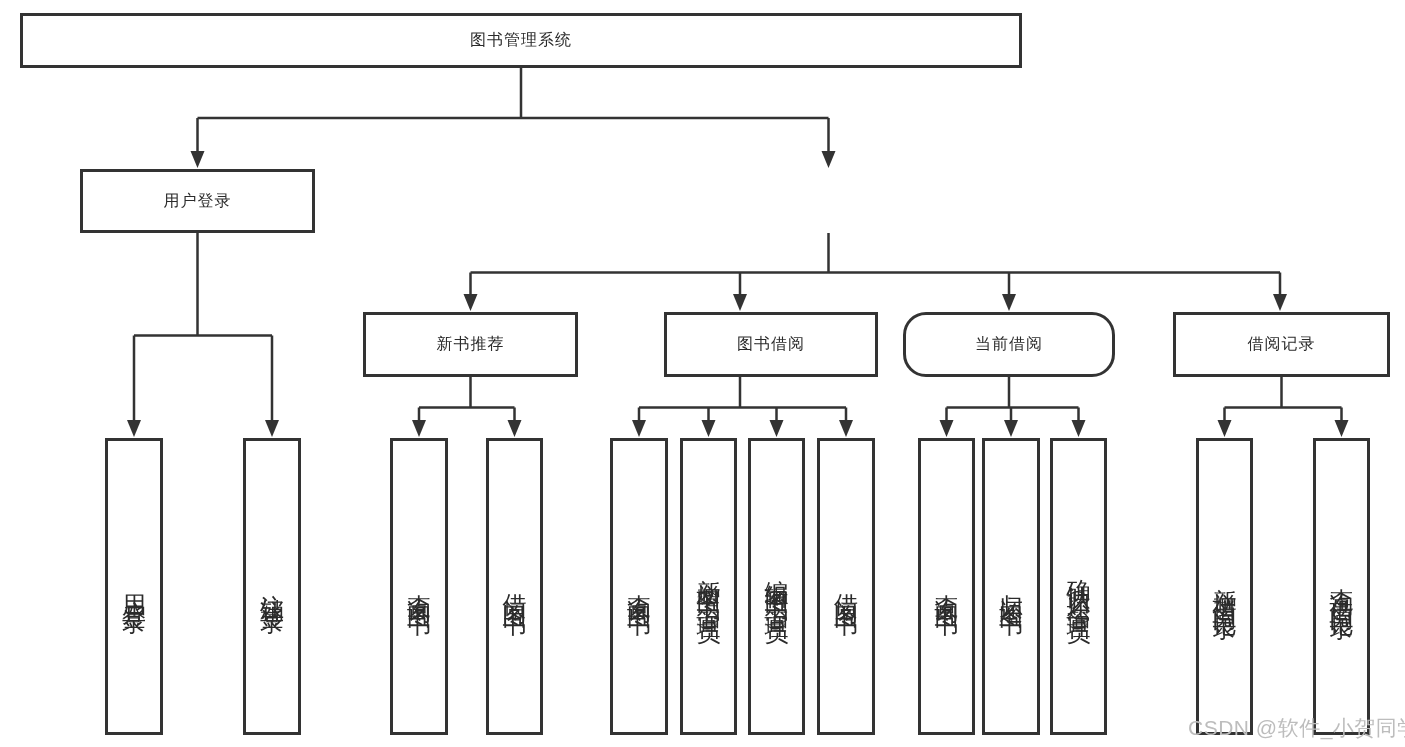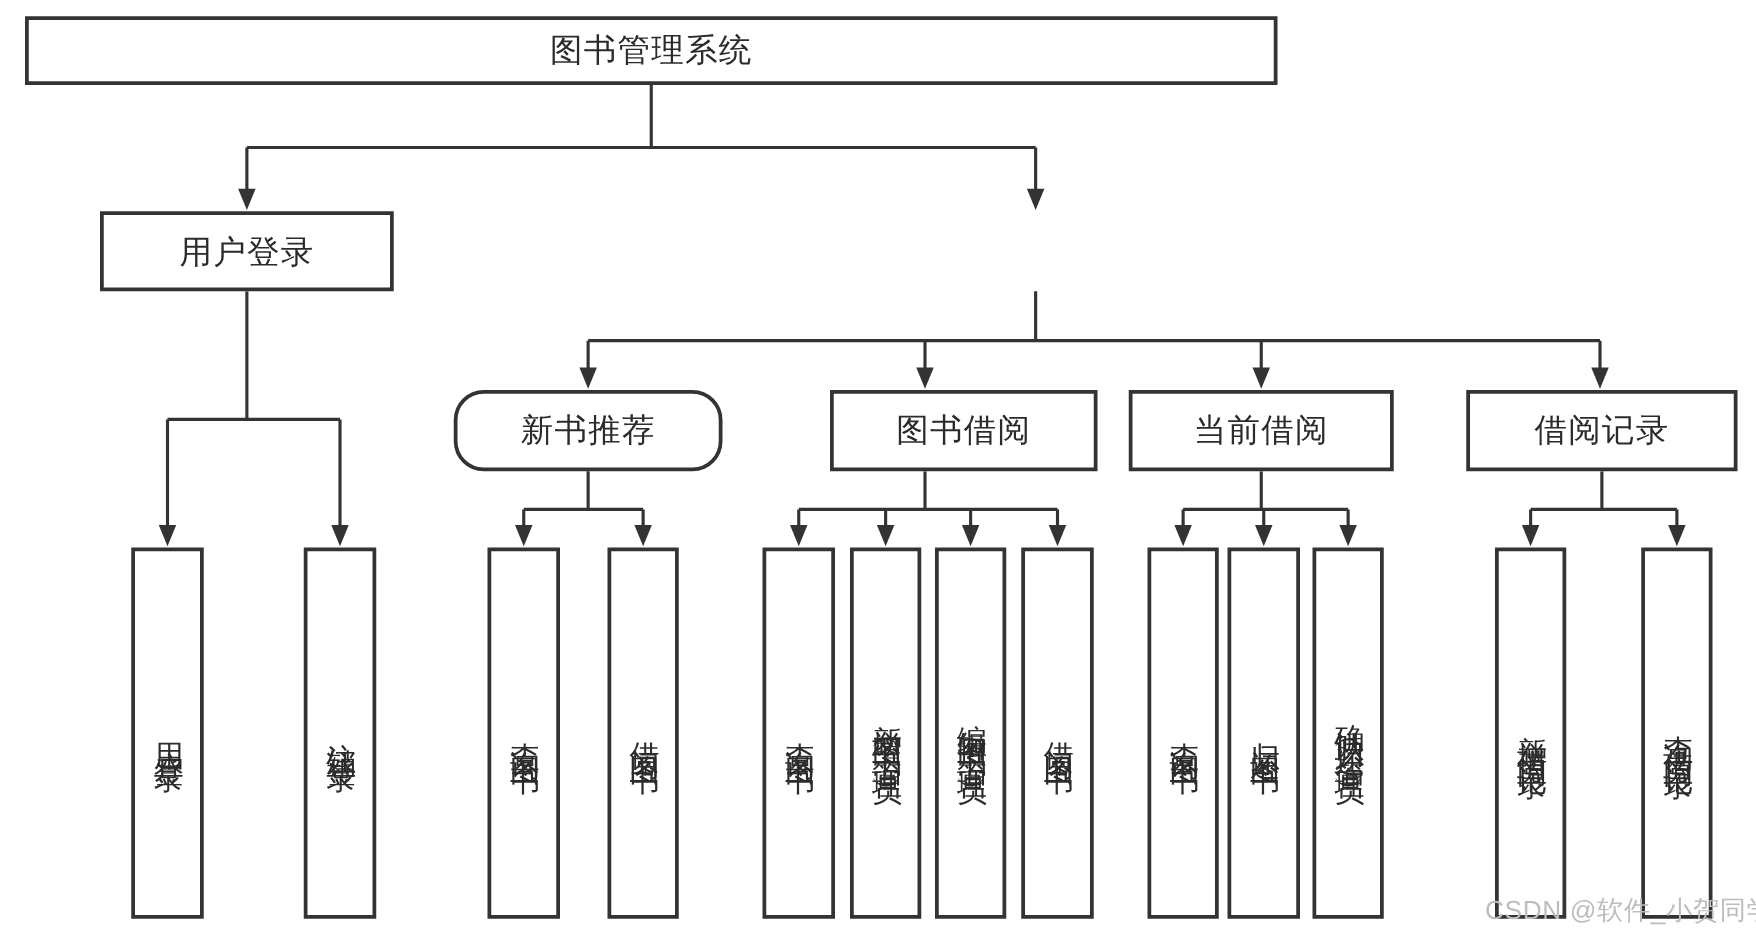--- a/index.html
+++ b/index.html
@@ -12,38 +12,38 @@
   }
   #wires{position:absolute;left:0;top:0;width:1405px;height:747px;}
   .node{
     position:absolute;
     box-sizing:border-box;
     border:3px solid #333333;
     background:#ffffff;
     display:flex;align-items:center;justify-content:center;
     color:#2b2b2b;
   }
-  .hlabel{font-size:26px;letter-spacing:1px;white-space:nowrap;}
+  .hlabel{font-size:16px;letter-spacing:1px;white-space:nowrap;}
   .leaf .vtext{
     writing-mode:vertical-rl;
     text-orientation:mixed;
     font-size:24px;
     line-height:1;
     letter-spacing:6px;
     color:#2b2b2b;
   }
   
   .n-root{left:20px;top:13px;width:1002px;height:55px;}
   
   .n-userlogin{left:80px;top:169px;width:235px;height:64px;}
   .n-bookmgmt{left:712px;top:169px;width:233px;height:64px;}
   
-  .n-newbook{left:363px;top:312px;width:215px;height:65px;border-radius:24px;}
+  .n-newbook{left:363px;top:312px;width:215px;height:65px;}
   .n-bookborrow{left:633px;top:312px;width:214px;height:65px;margin-left:31px;}
-  .n-currborrow{left:903px;top:312px;width:212px;height:65px;}
+  .n-currborrow{left:903px;top:312px;width:212px;height:65px;border-radius:23px;}
   .n-borrowrec{left:1173px;top:312px;width:217px;height:65px;}
   
   .leaf{top:438px;height:297px;}
   .l-a0{left:105px;width:58px;}
   .l-a1{left:243px;width:58px;}
   .l-b0{left:390px;width:58px;}
   .l-b1{left:486px;width:57px;}
   .l-c0{left:610px;width:58px;}
   .l-c1{left:680px;width:57px;}
   .l-c2{left:748px;width:57px;}

